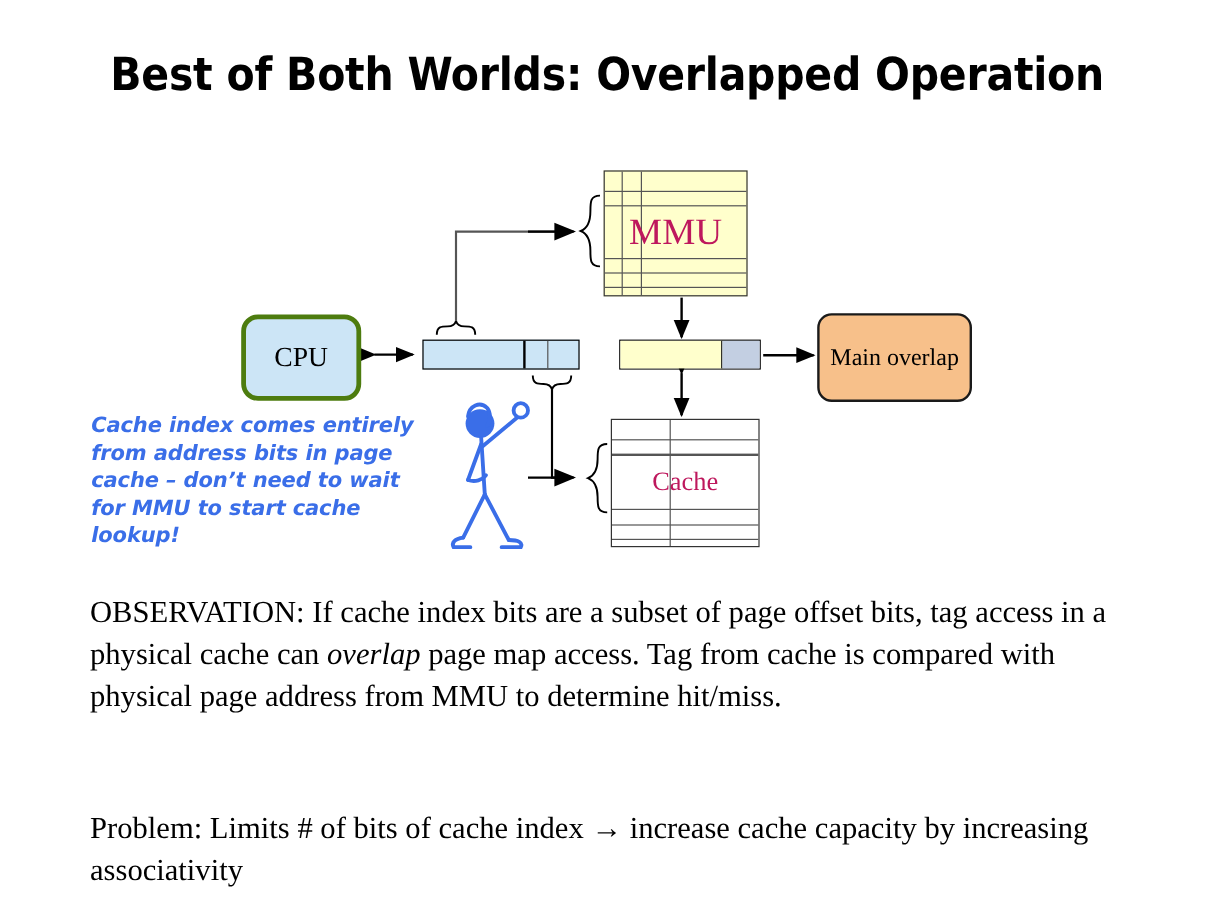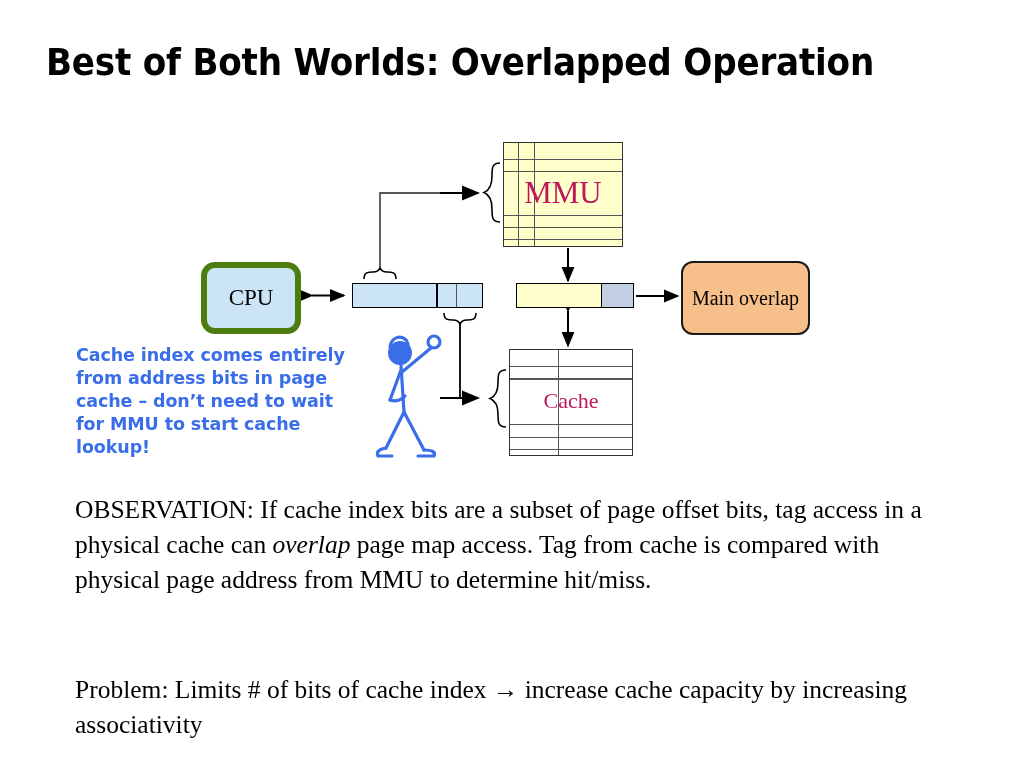--- a/index.html
+++ b/index.html
@@ -3,35 +3,35 @@
 <meta charset="utf-8">
 <style>
   html,body{margin:0;padding:0;}
   body{
     width:1024px;height:768px;background:#ffffff;position:relative;overflow:hidden;
     font-family:"Liberation Serif",serif;
   }
 
   
   .slide-title{
-    position:absolute;left:0;top:40px;width:920px;text-align:center;
+    position:absolute;left:0;top:40px;width:920px;text-align:right;
     font-family:"DejaVu Sans Condensed","Liberation Sans",sans-serif;
     font-weight:bold;font-size:38px;letter-spacing:-0.2px;color:#000;
     white-space:nowrap;
   }
 
   
   .diagram{position:absolute;left:0;top:0;width:1024px;height:480px;}
   .diagram svg{position:absolute;left:0;top:0;}
 
   
   .node{position:absolute;box-sizing:border-box;}
   .cpu-box{
     left:201px;top:262px;width:100px;height:72px;
-    background:#cce5f6;border:6px solid #4d7c0f;border-radius:14px;
+    background:#cce5f6;border:4px solid #4d7c0f;border-radius:14px;
     display:flex;align-items:center;justify-content:center;
     font-size:23px;color:#000;text-align:right;
   }
   .mem-box{
     left:681px;top:261px;width:129px;height:74px;
     background:#f7c08a;border:2px solid #1a1a1a;border-radius:12px;
     display:flex;align-items:center;justify-content:center;text-align:center;
     font-size:20px;line-height:1.12;color:#000;
   }
 
@@ -57,21 +57,21 @@
   }
   .mmu-box{left:503px;top:142px;width:120px;height:105px;background:#ffffcc;}
   .mmu-box .gb-label{top:28px;height:44px;line-height:44px;font-size:31px;}
   .cache-box{left:509px;top:349px;width:124px;height:107px;background:#ffffff;}
   .cache-box .gb-label{top:28px;height:46px;line-height:46px;font-size:22px;font-family:Liberation Serif, serif;}
 
   
   .note{
     position:absolute;left:76px;top:344px;width:300px;
     font-family:"DejaVu Sans","Liberation Sans",sans-serif;
-    font-weight:bold;font-size:17.5px;line-height:1.32;
+    font-style:italic;font-weight:bold;font-size:17.5px;line-height:1.32;
     color:#3a6ee8;letter-spacing:-0.1px;
   }
 
   
   .body-text{
     position:absolute;left:75px;width:880px;
     font-size:25.5px;line-height:1.38;color:#000;
   }
   .para1{top:492px;}
   .para2{top:672px;}

